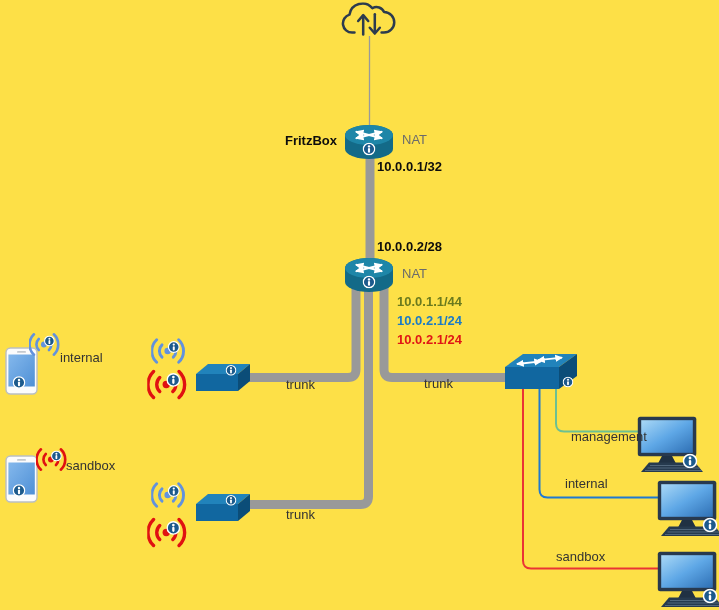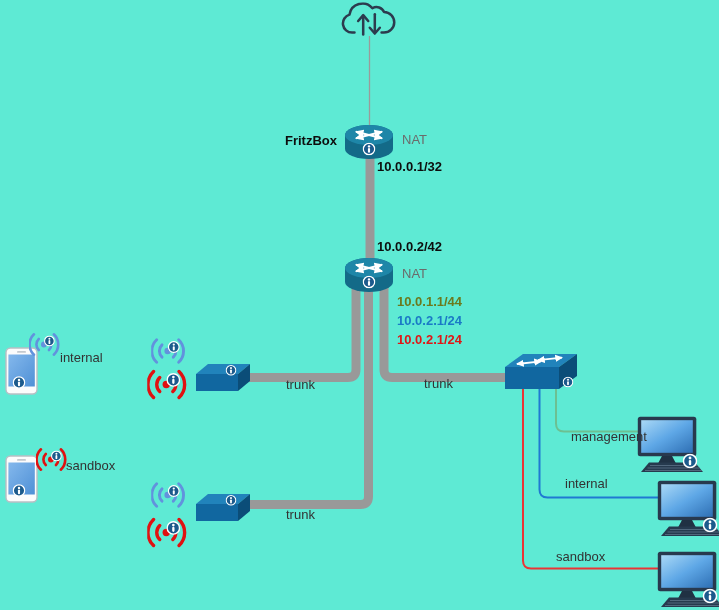--- a/index.html
+++ b/index.html
@@ -1,18 +1,18 @@
 <!DOCTYPE html>
 <html><head>
 <meta charset="utf-8">
 <style>
   html,body{margin:0;padding:0;background:#ffffff;}
   #canvas{
     position:relative;width:719px;height:610px;overflow:hidden;
-    background:#5eead4;font-family:"Liberation Sans",sans-serif;
+    background:#fde047;font-family:"Liberation Sans",sans-serif;
   }
   #wires{position:absolute;left:0;top:0;z-index:1;}
   .icon{position:absolute;z-index:2;}
   .lbl{
     position:absolute;z-index:3;font-size:13px;color:#333333;
     white-space:nowrap;line-height:14px;
   }
   .bold{font-weight:bold;color:#0d0d0d;}
   .nat{color:#6b6b6b;}
   .alignr{text-align:right;}
@@ -185,21 +185,21 @@
       <use href="#sym-wifi"></use>
     </svg>
   <svg class="icon" style="left:147px;top:514px;color:#e01111" width="44" height="37" viewBox="0 0 40 34">
       <use href="#sym-wifi"></use>
     </svg>
 
   <div class="lbl bold alignr" style="left:240px;top:134px;width:97px">FritzBox</div>
   <div class="lbl nat" style="left:402px;top:133px">NAT</div>
   <div class="lbl bold" style="left:377px;top:160px">10.0.0.1/32</div>
 
-  <div class="lbl bold" style="left:377px;top:240px">10.0.0.2/42</div>
+  <div class="lbl bold" style="left:377px;top:240px">10.0.0.2/28</div>
   <div class="lbl nat" style="left:402px;top:267px">NAT</div>
 
   <div class="lbl ip-green" style="left:397px;top:295px">10.0.1.1/44</div>
   <div class="lbl ip-blue" style="left:397px;top:314px">10.0.2.1/24</div>
   <div class="lbl ip-red" style="left:397px;top:333px">10.0.2.1/24</div>
 
   <div class="lbl" style="left:286px;top:378px">trunk</div>
   <div class="lbl" style="left:286px;top:508px">trunk</div>
   <div class="lbl" style="left:424px;top:377px">trunk</div>
 

